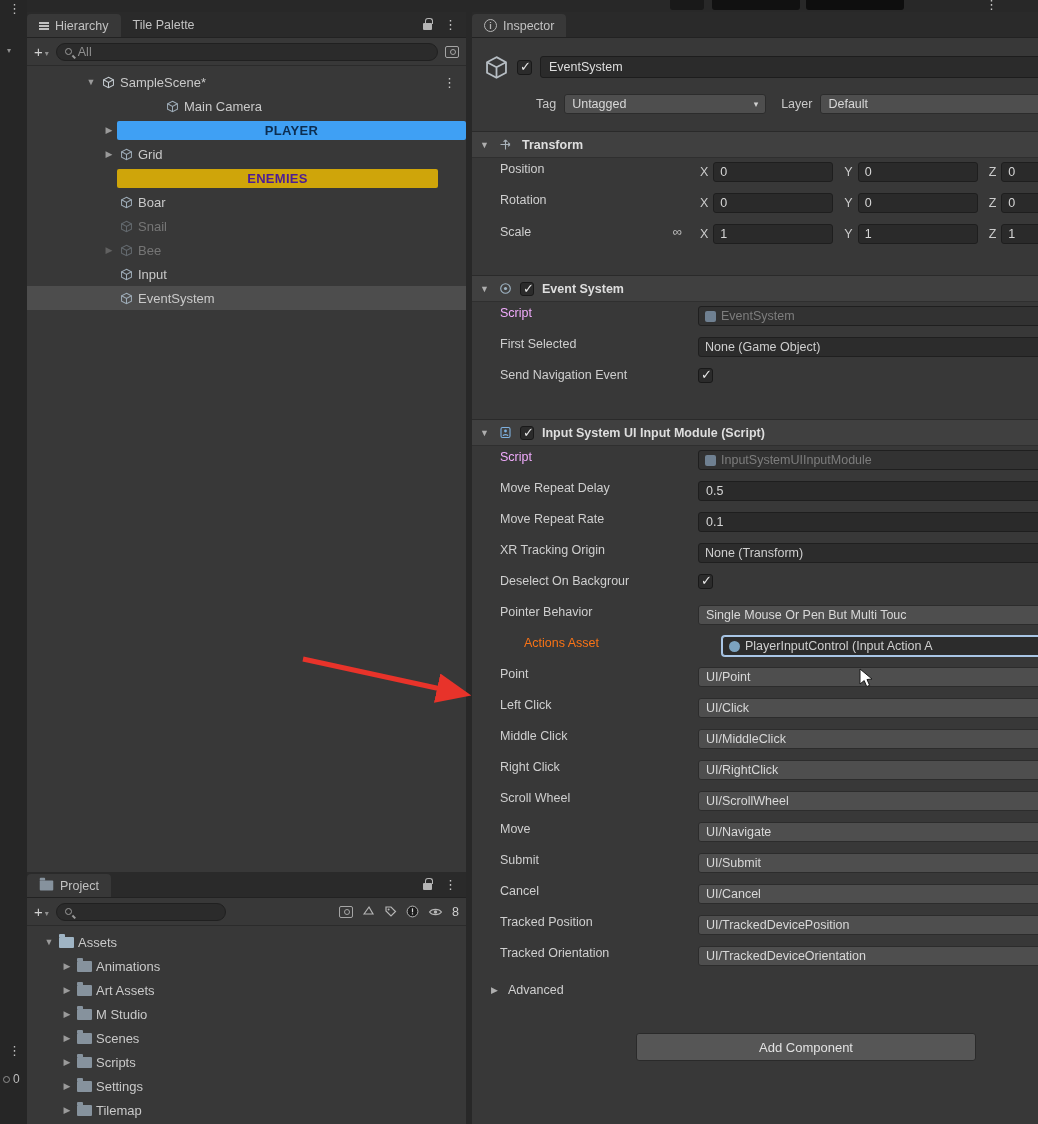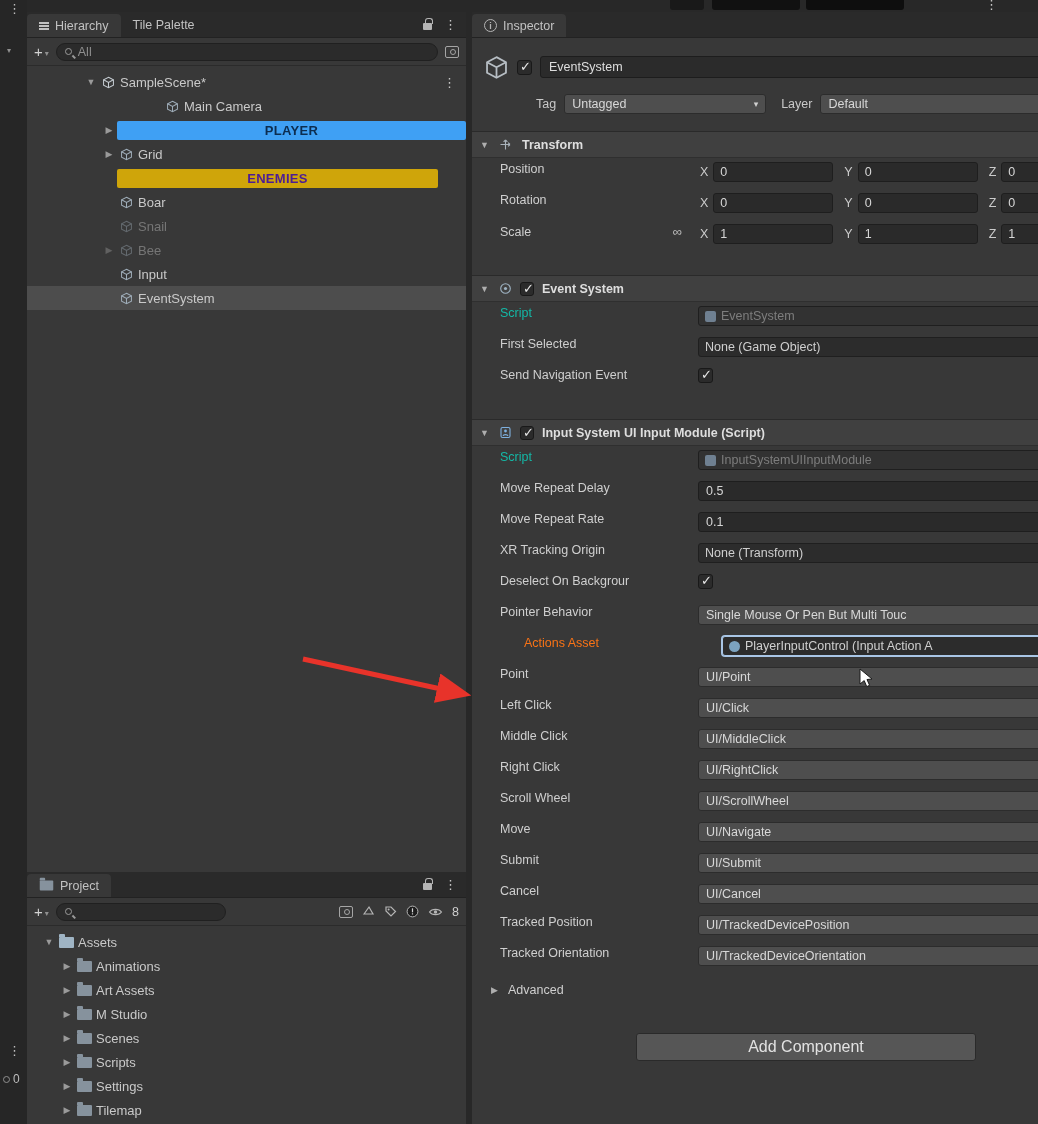--- a/index.html
+++ b/index.html
@@ -83,37 +83,37 @@
   .fold { font-size:9px; color:#aeaeae; width:13px; text-align:center; flex-shrink:0; }
   .comp-icon { width:17px; display:flex; justify-content:center; flex-shrink:0; }
   .comp-title { font-weight:700; color:#dedede; margin-left:2px; white-space:nowrap; }
   .head-right { margin-left:auto; display:flex; align-items:center; gap:13px; color:#cfcfcf; }
   .help-icon { font-size:11px; font-weight:700; }
   .cb.small { width:14px; height:14px; }
 
   .insp-row { height:31px; display:flex; align-items:flex-start; padding:0 9px 0 28px; }
   .insp-label { width:198px; flex-shrink:0; white-space:nowrap; overflow:hidden; display:flex; align-items:center; color:#cfcfcf; }
   .insp-label.link { color:#f97316;margin-left:24px; }
-  .insp-label.dis { color:#14b8a6; }
+  .insp-label.dis { color:#f0abfc; }
   .link-glyph { margin-left:auto; margin-right:16px; color:#bdbdbd; font-size:13px; }
   .val { flex:1; display:flex; align-items:center; min-width:0; }
   .tf { flex:1; height:20px; background:#2a2a2a; border:1px solid #1e1e1e; border-radius:3px; display:flex; align-items:center; padding:0 7px; color:#d6d6d6; }
   .objf { flex:1; height:20px; background:#2c2c2c; border:1px solid #1f1f1f; border-radius:3px; display:flex; align-items:center; padding:0 6px; gap:5px; color:#cfcfcf; min-width:0; }
   .objf .objval { flex:1; white-space:nowrap; overflow:hidden; }
   .objf.dis { color:#7d7d7d; background:#323232; }
   .objf.focus { border-color:#a9c6e6; box-shadow:0 0 0 1px #a9c6e6; }
   .picker { color:#9c9c9c; font-size:13px; flex-shrink:0; }
   .mini-ico { width:11px; height:11px; border-radius:2px; background:#6f8091; flex-shrink:0; }
   .mini-ico.round { border-radius:50%; background:#7ca3c0; }
   .vec-group { flex:1; display:flex; align-items:center; min-width:0; }
   .axis { margin:0 5px 0 2px; color:#cbcbcb; flex-shrink:0; }
   .vf { flex:1; height:20px; background:#2a2a2a; border:1px solid #1e1e1e; border-radius:3px; display:flex; align-items:center; padding:0 6px; margin-right:9px; color:#d6d6d6; min-width:0; }
   .vec-group:last-child .vf { margin-right:0; }
   .advanced-row { height:26px; display:flex; align-items:center; gap:7px; padding-left:16px; color:#cfcfcf; }
-  .add-btn { width:340px; height:28px; margin:30px auto 0; background:#565656; border:1px solid #2a2a2a; border-radius:3px; display:flex; align-items:center; justify-content:center; color:#e2e2e2; font-size:16px; }
+  .add-btn { width:340px; height:28px; margin:30px auto 0; background:#565656; border:1px solid #2a2a2a; border-radius:3px; display:flex; align-items:center; justify-content:center; color:#e2e2e2; font-size:13px; }
 
   .overlay { position:absolute; inset:0; pointer-events:none; z-index:60; }
 </style>
 </head>
 <body>
 
 <div class="top-strip">
   <span class="frag" style="left:643px;width:34px;"></span>
   <span class="frag" style="left:685px;width:88px;background:#111;"></span>
   <span class="frag" style="left:779px;width:98px;background:#0e0e0e;"></span>

